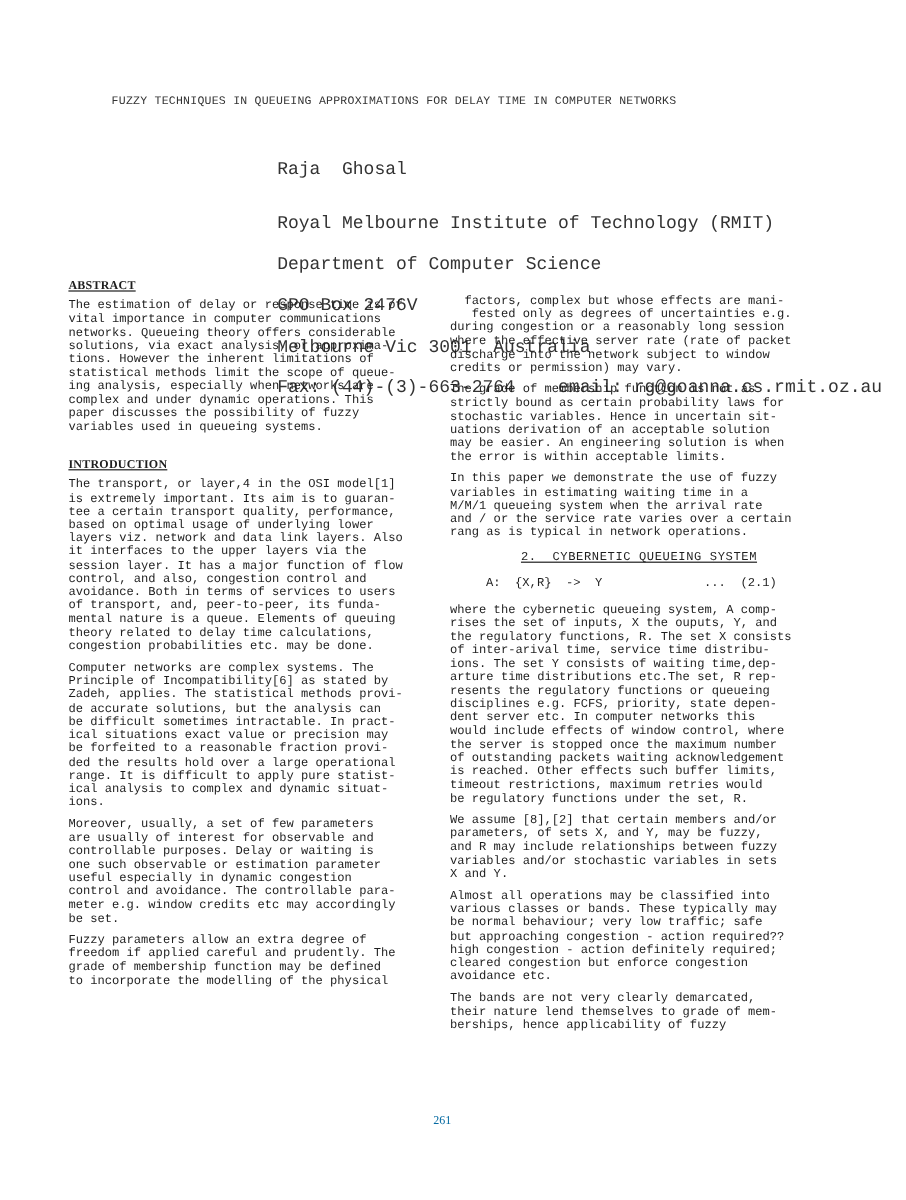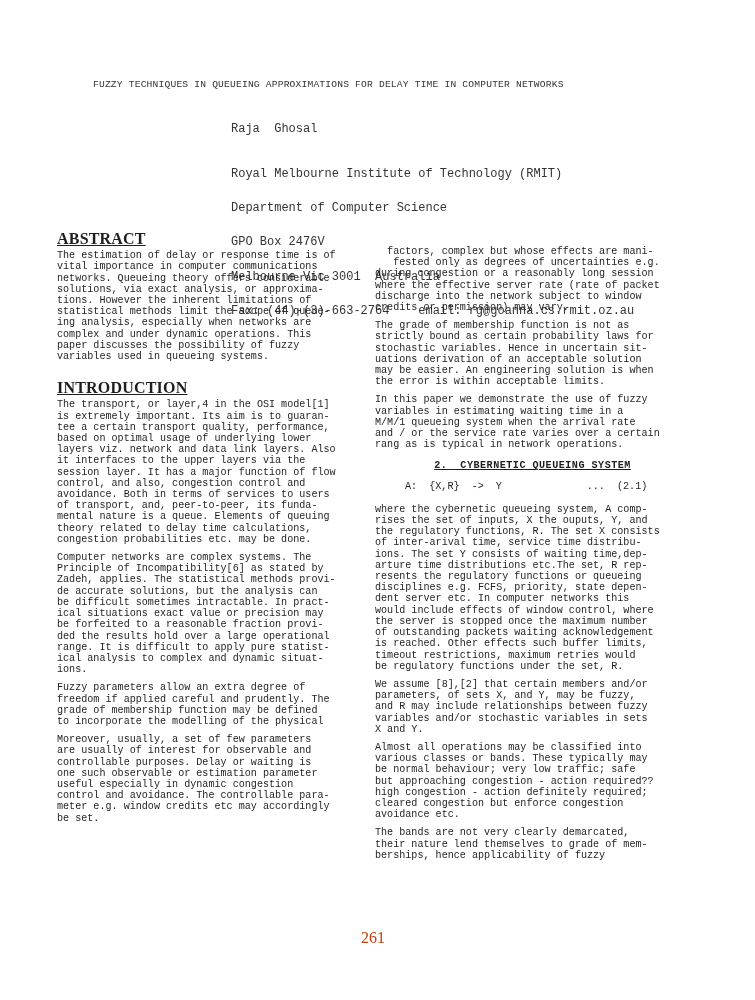--- a/index.html
+++ b/index.html
@@ -21,22 +21,22 @@
       top: 79px;
       width: 600px;
       font-size: 9.6px;
       letter-spacing: 0.2px;
       color: #333;
       white-space: nowrap;
     }
     .author-block {
       position: absolute;
       left: 231px;
-      top: 101px;
-      font-size: 12px;
+      top: 113px;
+      font-size: 15px;
       line-height: 11.4px;
       color: #333;
       white-space: pre;
     }
     .author-name {
       margin-bottom: 11px;
     }
     .col {
       position: absolute;
       top: 233px;
@@ -49,49 +49,49 @@
       width: 310px;
     }
     .col-right {
       left: 375px;
       top: 246px;
       width: 315px;
     }
     .heading {
       font-family: "Liberation Serif", "DejaVu Serif", serif;
       font-weight: bold;
-      font-size: 16px;
+      font-size: 10px;
       text-decoration: underline;
       margin: 0 0 6px 0;
       letter-spacing: 0.2px;
     }
     .para {
       margin: 0 0 7px 0;
       white-space: pre;
     }
     .section-heading {
       text-align: center;
-      font-weight: bold;
+      font-weight: normal;
       text-decoration: underline;
       letter-spacing: 0.5px;
       margin: 10px 0 6px 0;
       white-space: pre;
     }
     .equation {
       white-space: pre;
       margin: 9px 0 12px 0;
       padding-left: 30px;
     }
     .page-number {
       position: absolute;
       left: 361px;
       top: 929px;
       font-family: "Liberation Serif", "DejaVu Serif", serif;
-      font-size: 16px;
-      color: #c2410c;
+      font-size: 10px;
+      color: #0369a1;
     }
     .gap-intro { margin-top: 20px; text-decoration: underline; }
   </style>
 </head>
 <body>
 
 <div>
 
   <div class="title">FUZZY TECHNIQUES IN QUEUEING APPROXIMATIONS FOR DELAY TIME IN COMPUTER NETWORKS</div>
 
@@ -135,32 +135,32 @@
 Principle of Incompatibility[6] as stated by
 Zadeh, applies. The statistical methods provi-
 de accurate solutions, but the analysis can
 be difficult sometimes intractable. In pract-
 ical situations exact value or precision may
 be forfeited to a reasonable fraction provi-
 ded the results hold over a large operational
 range. It is difficult to apply pure statist-
 ical analysis to complex and dynamic situat-
 ions.</div>
-    <div class="para">Fuzzy parameters allow an extra degree of
-freedom if applied careful and prudently. The
-grade of membership function may be defined
-to incorporate the modelling of the physical</div>
     <div class="para">Moreover, usually, a set of few parameters
 are usually of interest for observable and
 controllable purposes. Delay or waiting is
 one such observable or estimation parameter
 useful especially in dynamic congestion
 control and avoidance. The controllable para-
 meter e.g. window credits etc may accordingly
 be set.</div>
+    <div class="para">Fuzzy parameters allow an extra degree of
+freedom if applied careful and prudently. The
+grade of membership function may be defined
+to incorporate the modelling of the physical</div>
   </div>
 
   <div class="col col-right">
     <div class="para">  factors, complex but whose effects are mani-
    fested only as degrees of uncertainties e.g.
 during congestion or a reasonably long session
 where the effective server rate (rate of packet
 discharge into the network subject to window
 credits or permission) may vary.</div>
     <div class="para">The grade of membership function is not as

